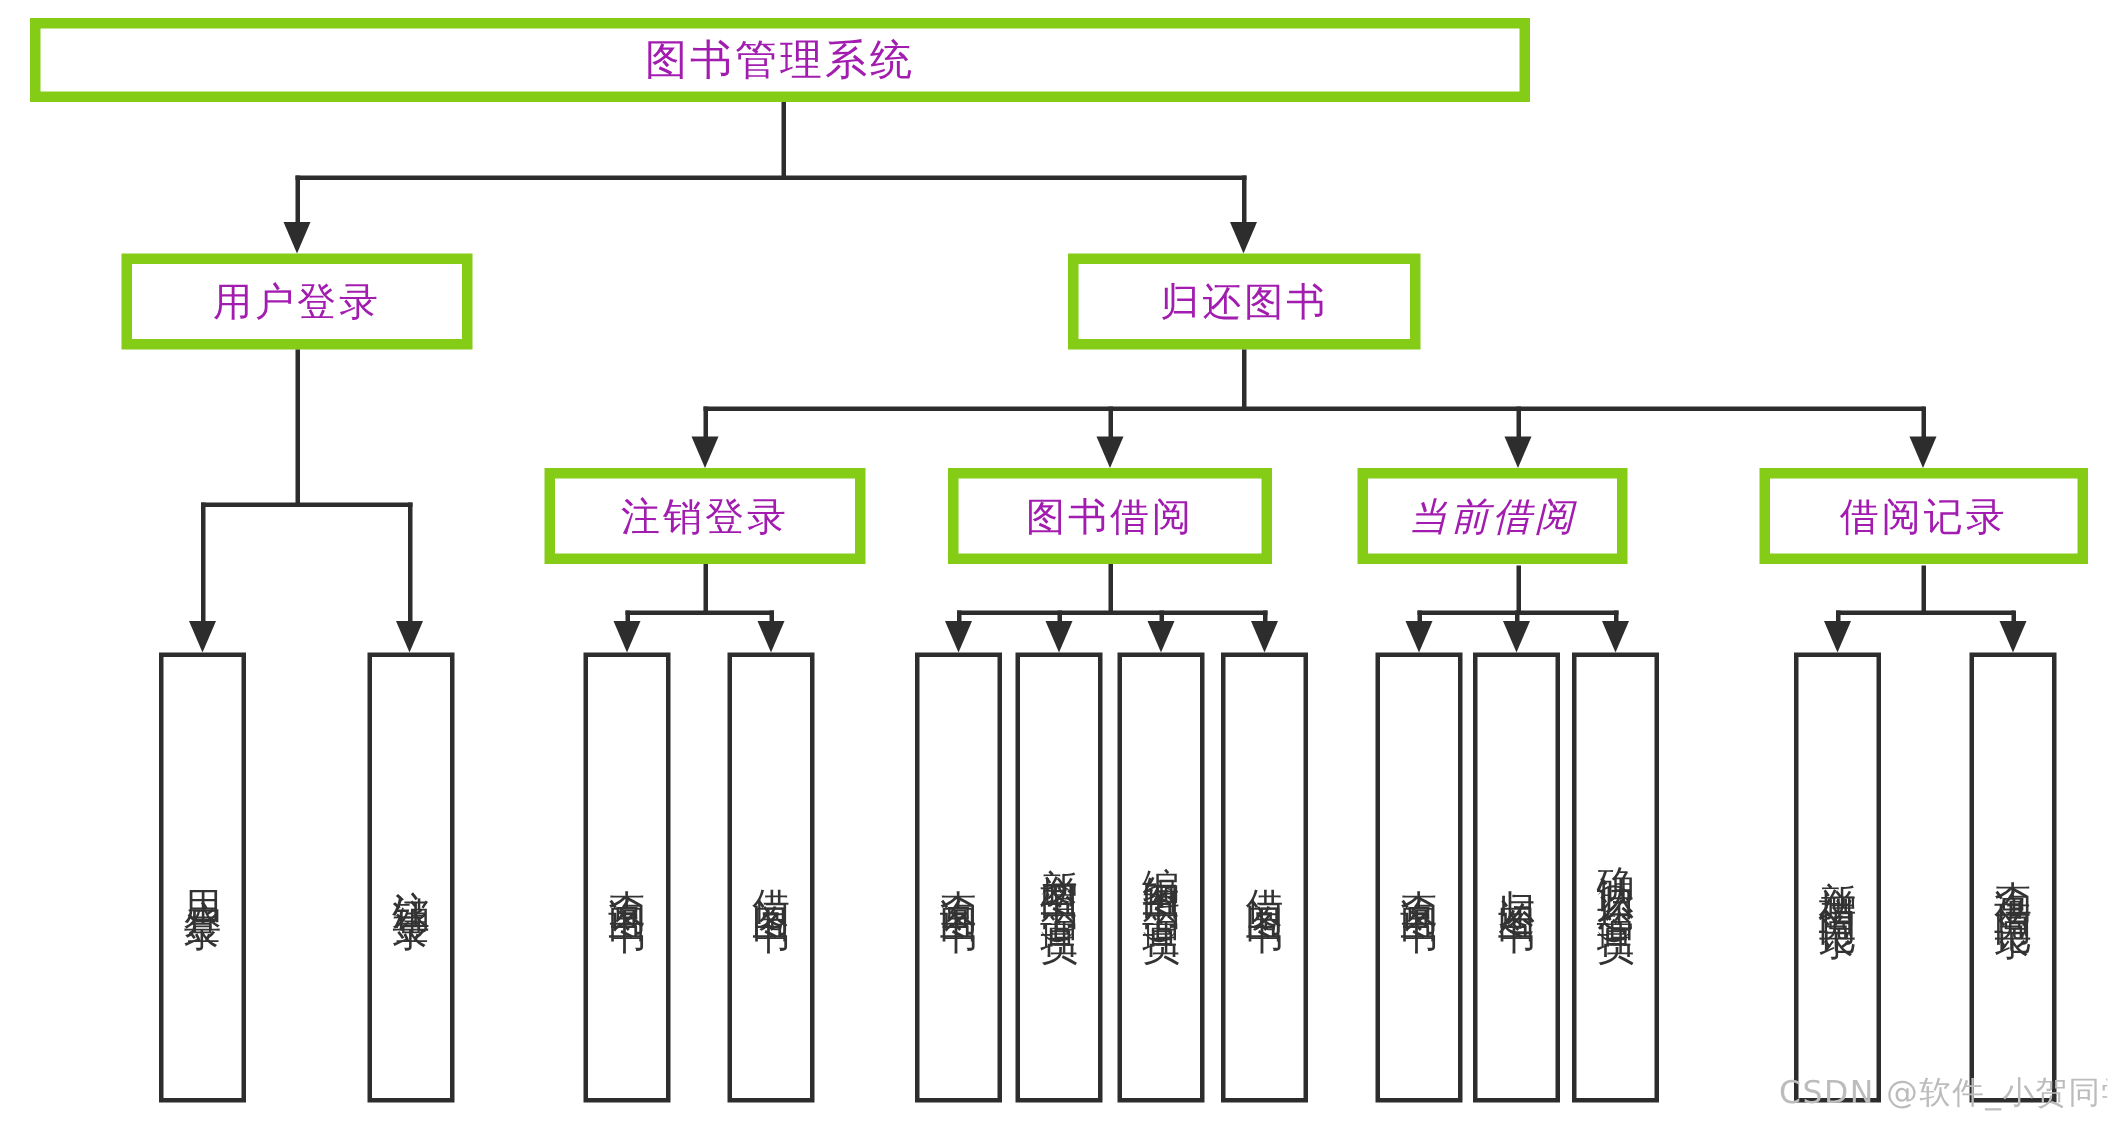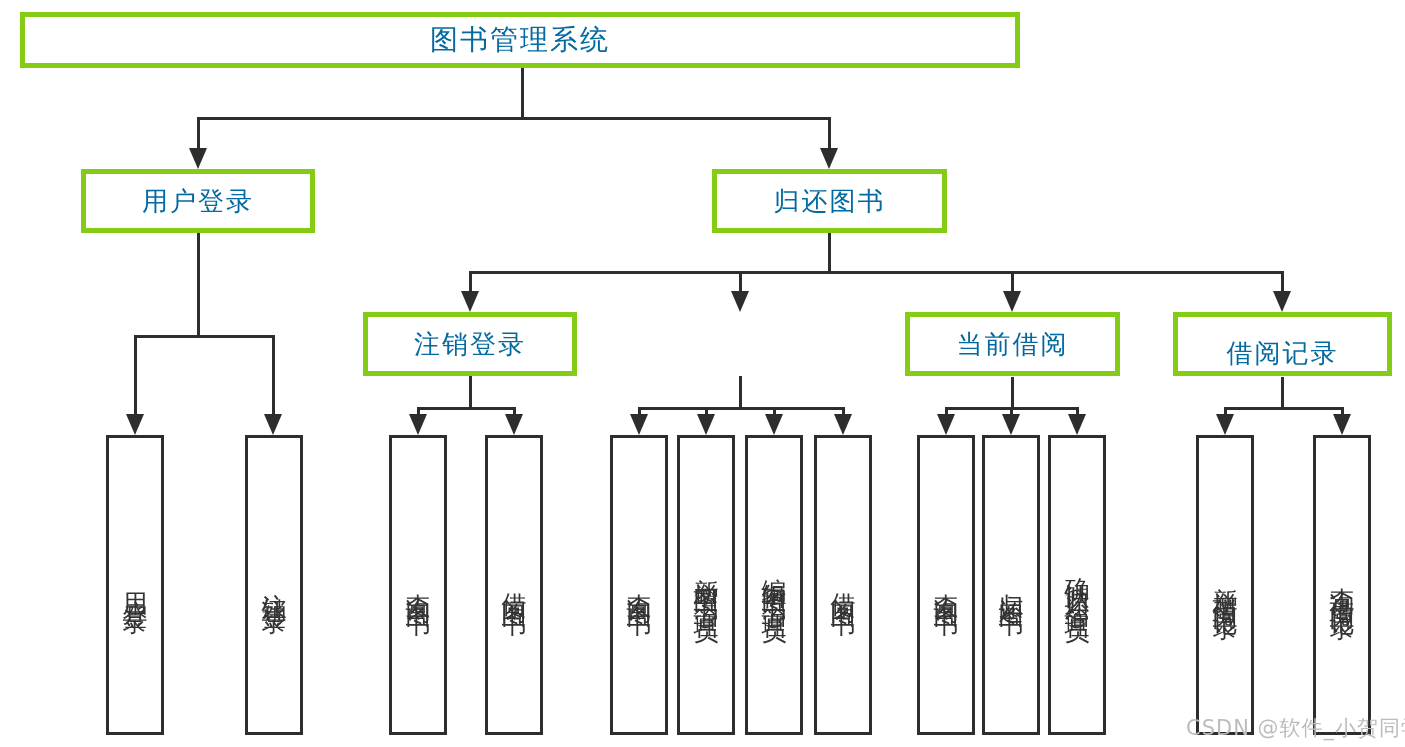--- a/index.html
+++ b/index.html
@@ -1,21 +1,21 @@
 <!DOCTYPE html>
 <html><head>
 <meta charset="utf-8">
 <style>
   html,body{margin:0;padding:0;background:#fff;}
   body{width:1405px;height:747px;font-family:"DejaVu Sans","Liberation Sans",sans-serif;}
   #stage{position:relative;width:1405px;height:747px;background:#fff;overflow:hidden;}
 
-  .box{position:absolute;box-sizing:border-box;border:5px solid #84cc16;background:#fff;
+  .box{position:absolute;box-sizing:border-box;border:7px solid #84cc16;background:#fff;
        display:flex;align-items:center;justify-content:center;
-       font-size:26px;letter-spacing:2px;color:#0369a1;}
+       font-size:26px;letter-spacing:2px;color:#a21caf;}
   .root{font-size:28px;}
 
   .leaf{position:absolute;box-sizing:border-box;border:3px solid #2d2d2d;background:#fff;
         top:435px;width:58px;height:300px;
         display:flex;align-items:center;justify-content:center;}
   .vtext{writing-mode:vertical-rl;text-orientation:mixed;font-size:25px;line-height:1;
          letter-spacing:6px;color:#333;white-space:nowrap;}
 
   .v{position:absolute;width:3px;background:#2d2d2d;}
   .h{position:absolute;height:3px;background:#2d2d2d;}
@@ -38,24 +38,27 @@
   <div class="box" style="left:81px;top:169px;width:234px;height:64px;">
     <span>用户登录</span>
   </div>
   <div class="box" style="left:712px;top:169px;width:235px;height:64px;">
     <span>归还图书</span>
   </div>
 
   <div class="box" style="left:363px;top:312px;width:214px;height:64px;">
     <span>注销登录</span>
   </div>
-  <div class="box" style="left:905px;top:312px;width:215px;height:64px;">
+  <div class="box" style="left:632px;top:312px;width:216px;height:64px;">
+    <span>图书借阅</span>
+  </div>
+  <div class="box" style="left:905px;top:312px;width:180px;height:64px;font-style:italic;">
     <span>当前借阅</span>
   </div>
-  <div class="box" style="left:1173px;top:312px;width:219px;height:64px;align-items:flex-end;">
+  <div class="box" style="left:1173px;top:312px;width:219px;height:64px;">
     <span>借阅记录</span>
   </div>
 
   <div class="leaf" style="left:106px;">
     <span class="vtext">用户登录</span>
   </div>
   <div class="leaf" style="left:245px;">
     <span class="vtext">注销登录</span>
   </div>
   <div class="leaf" style="left:389px;">

